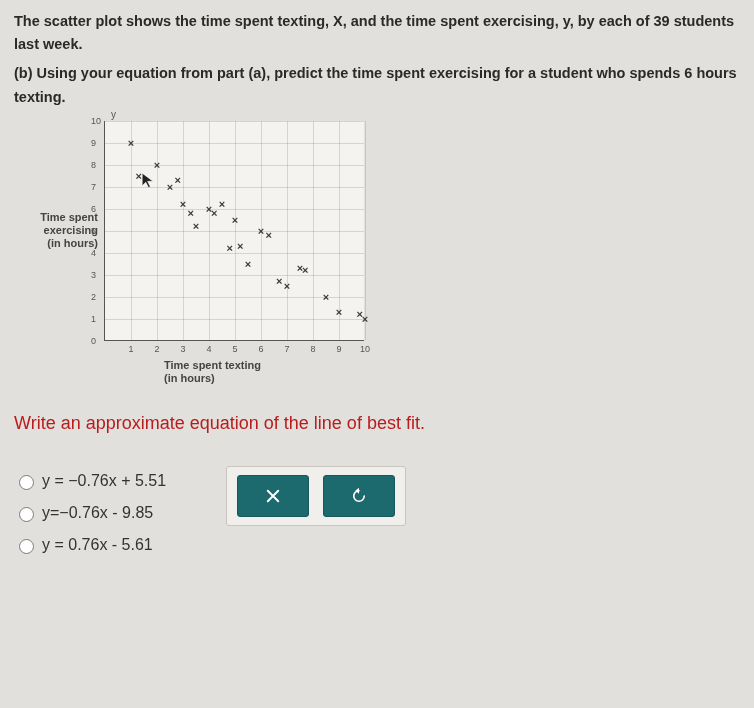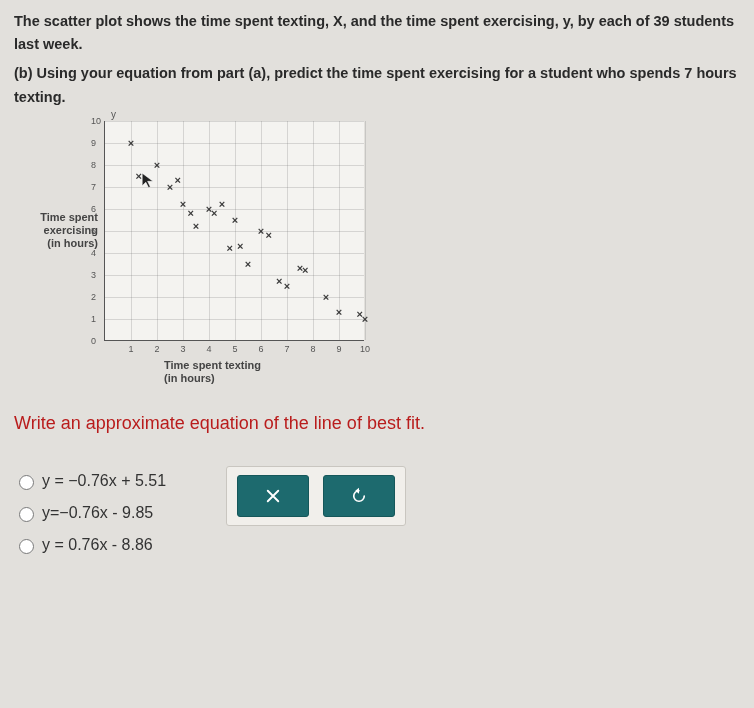--- a/index.html
+++ b/index.html
@@ -142,21 +142,21 @@
     border: 1px solid #15575a;
   }
   .btn svg { width: 18px; height: 18px; }
 </style>
 </head>
 <body>
 
 <div class="page">
   <div class="problem-text">
     <div class="line">The scatter plot shows the time spent texting, X, and the time spent exercising, y, by each of 39 students last week.</div>
-    <div class="line">(b) Using your equation from part (a), predict the time spent exercising for a student who spends 7 hours texting.</div>
+    <div class="line">(b) Using your equation from part (a), predict the time spent exercising for a student who spends 6 hours texting.</div>
   </div>
 
   <div class="chart-area">
     <div class="ylabel">
       <span>Time spent<br>exercising<br>(in hours)</span>
     </div>
     <div class="plot-box" id="plot">
       <span class="axis-label-y">y</span>
       <span class="cursor" style="left:15%; top:25%;">
         <svg viewBox="0 0 20 20" width="18" height="18">
@@ -242,21 +242,21 @@
       <label class="option">
         <input type="radio" name="ans" style="">
         <span>y = −0.76x + 5.51</span>
       </label>
       <label class="option">
         <input type="radio" name="ans" style="">
         <span>y=−0.76x - 9.85</span>
       </label>
       <label class="option">
         <input type="radio" name="ans" style="">
-        <span>y = 0.76x - 8.86</span>
+        <span>y = 0.76x - 5.61</span>
       </label>
     </div>
 
     <div class="buttons">
       <div class="btn">
         <svg viewBox="0 0 24 24">
             <path d="M5 5 L19 19 M19 5 L5 19" stroke="#fff" stroke-width="2.5" fill="none" stroke-linecap="round"></path>
           </svg>
       </div>
       <div class="btn">

